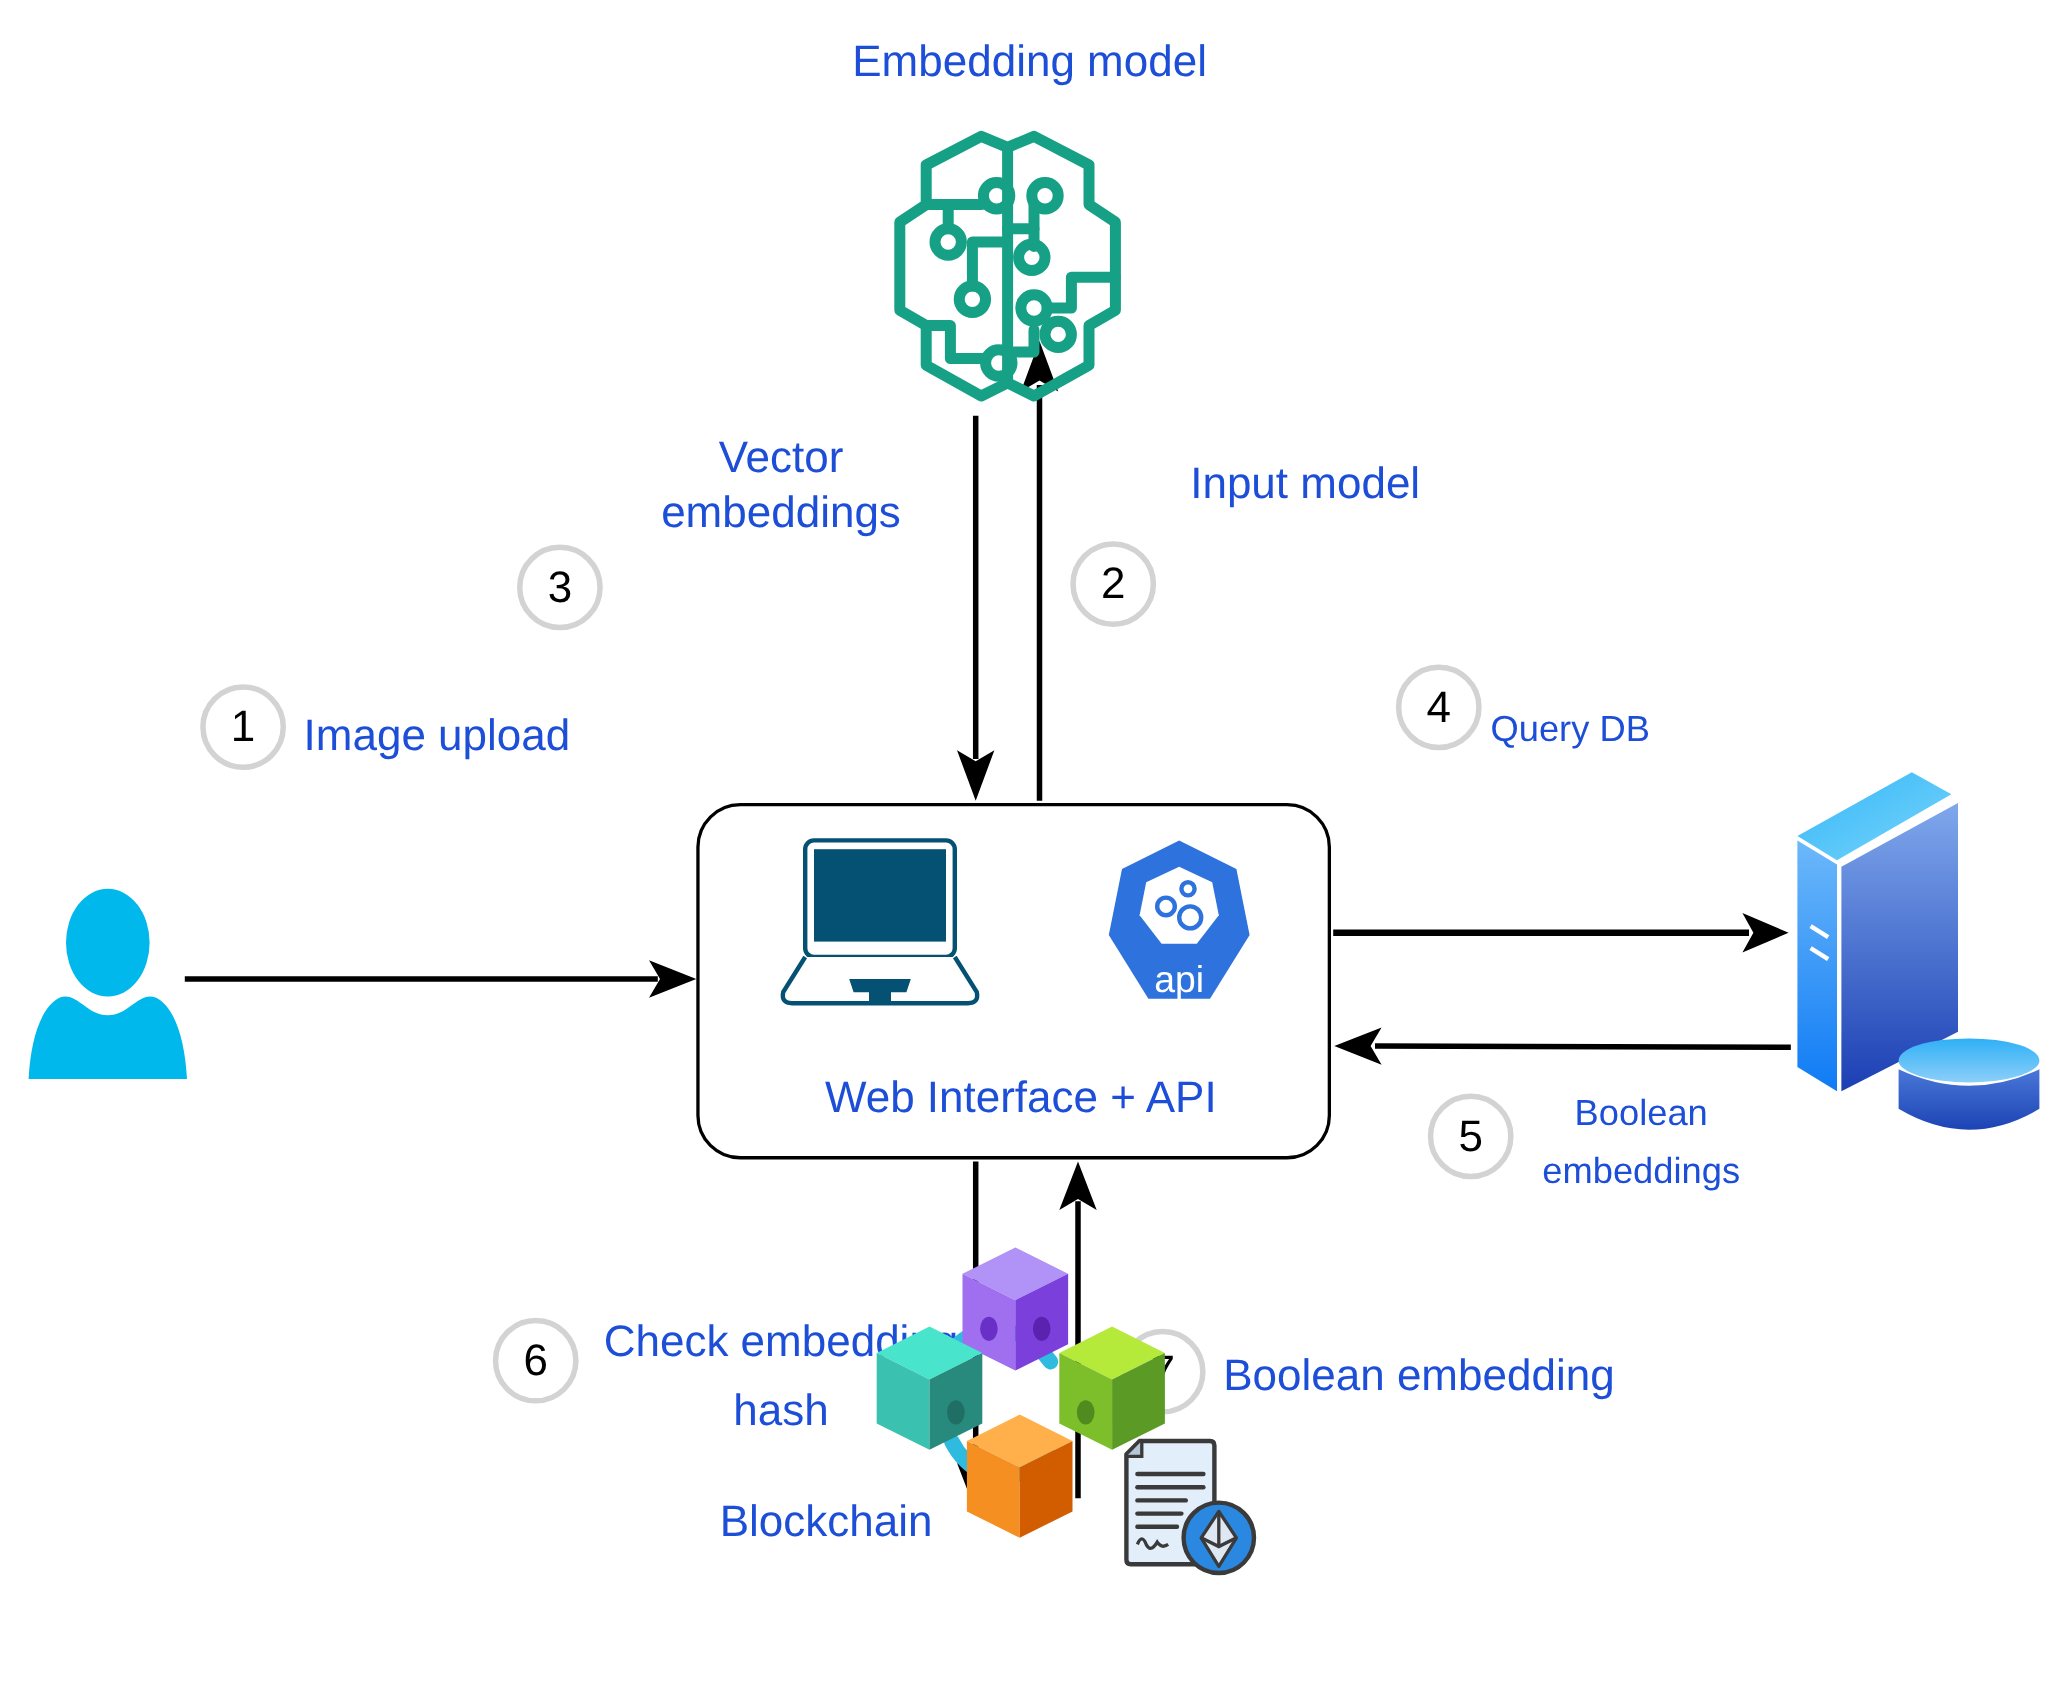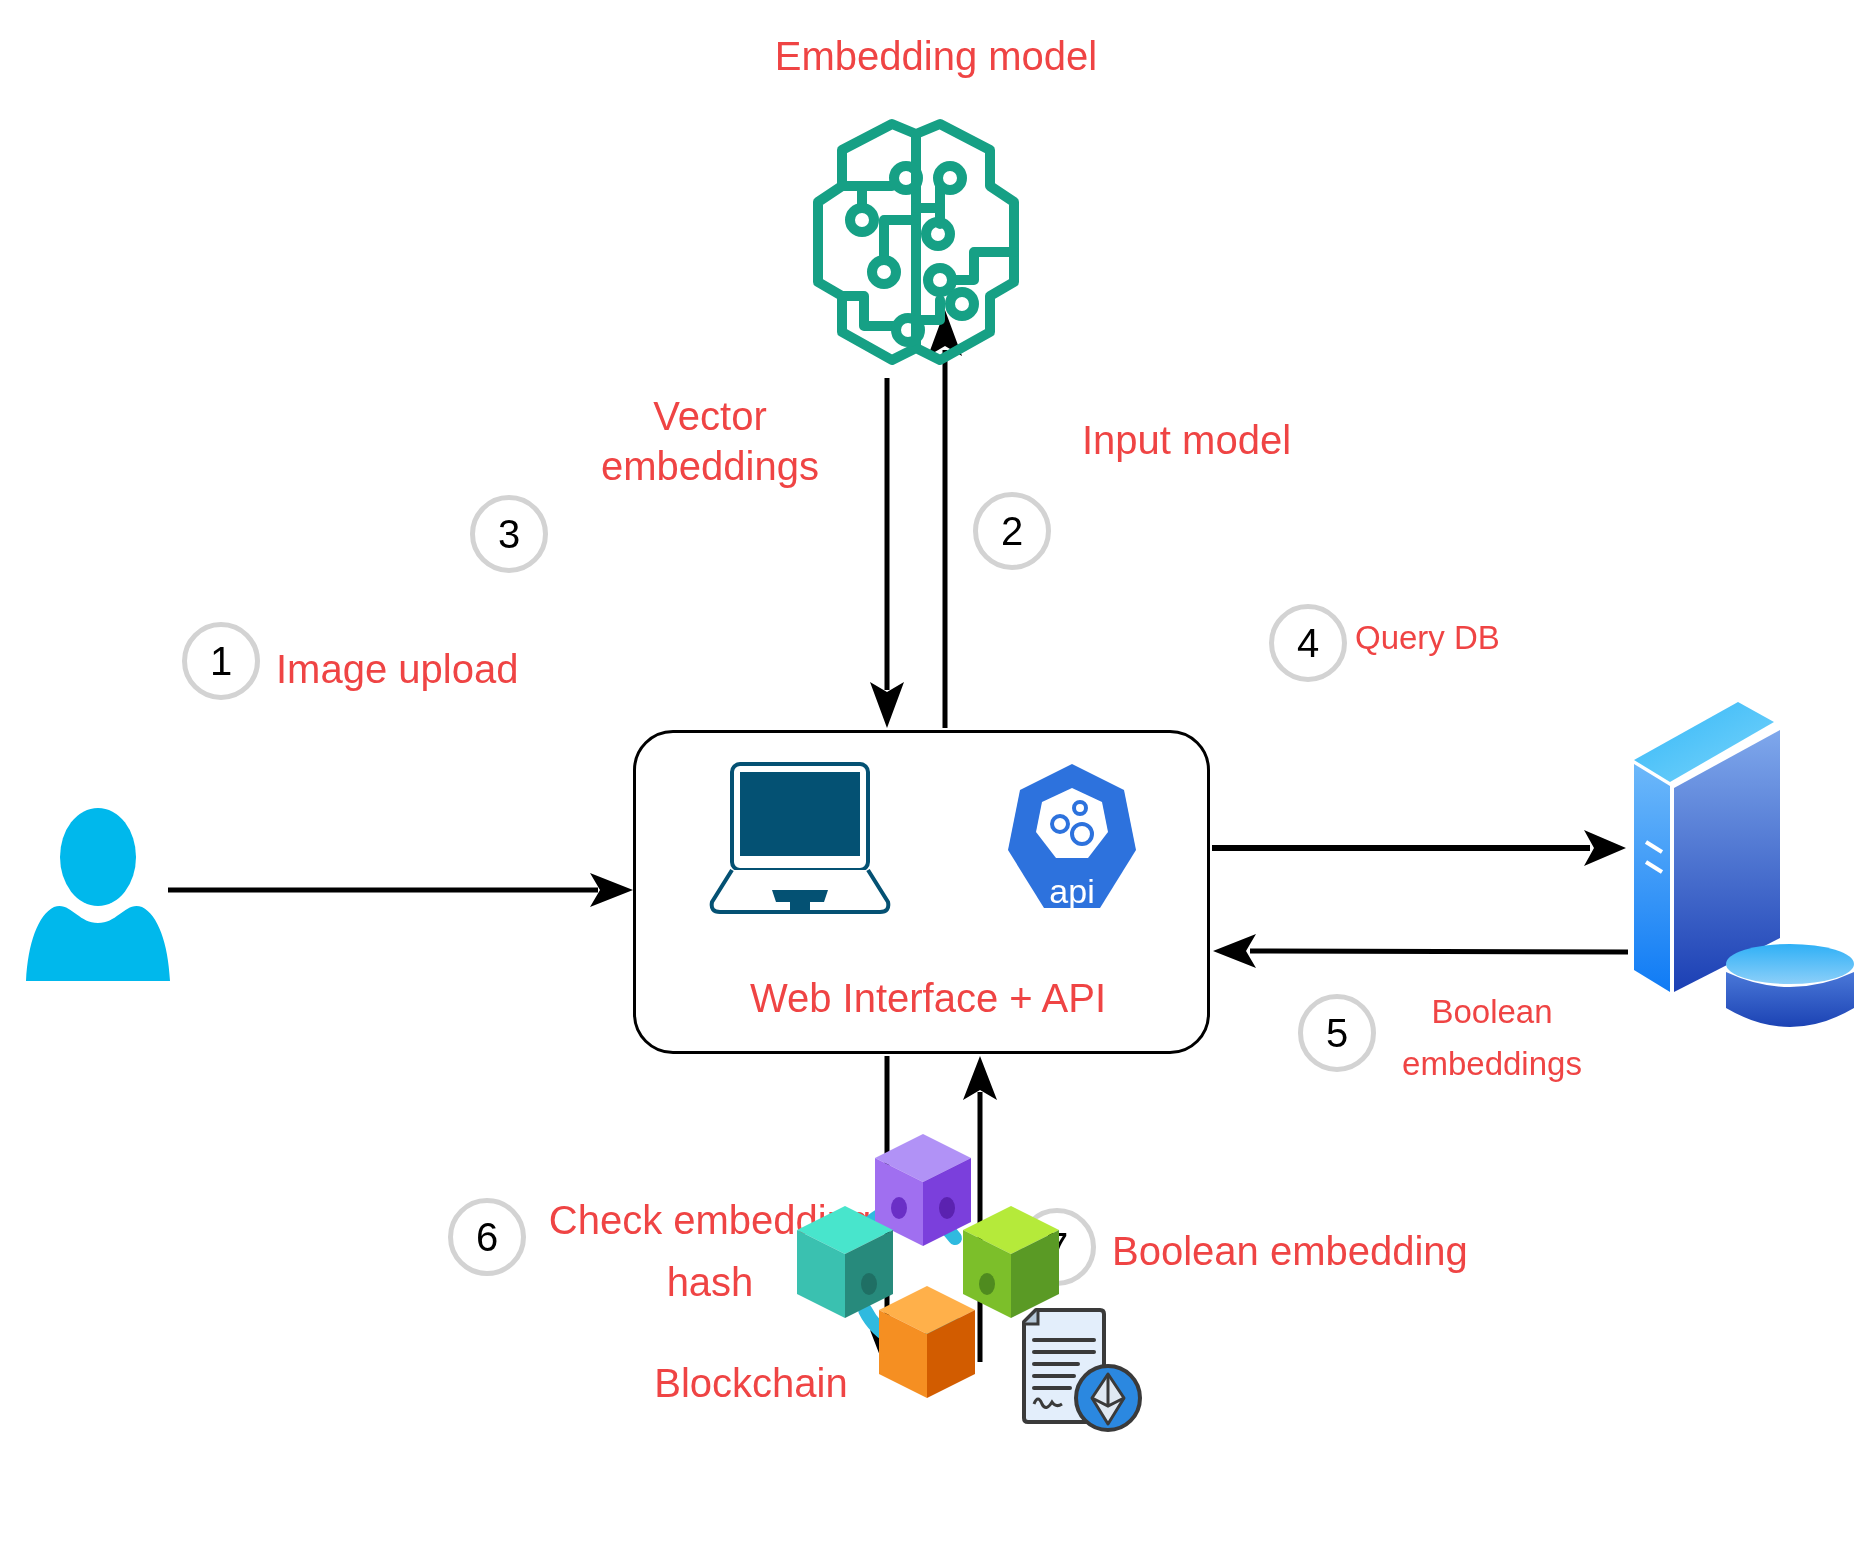--- a/index.html
+++ b/index.html
@@ -1,19 +1,19 @@
 <!DOCTYPE html>
 <html><head>
 <meta charset="utf-8">
 <style>
   html, body { margin: 0; padding: 0; background: #ffffff; }
   body { width: 1876px; height: 1548px; position: relative; overflow: hidden;
          font-family: "Liberation Sans", sans-serif; color: #000; }
   .abs { position: absolute; }
-  .lbl { position: absolute; font-size: 40px; line-height: 48px; white-space: nowrap; color: #ef4444; }
+  .lbl { position: absolute; font-size: 40px; line-height: 48px; white-space: nowrap; color: #1d4ed8; }
   .lbl.c { text-align: center; transform: translateX(-50%); }
   .lbl.sm { font-size: 33px; line-height: 44px; }
   .step { position: absolute; width: 78px; height: 78px; border: 5px solid #d3d3d3; border-radius: 50%;
           box-sizing: border-box; display: flex; align-items: center; justify-content: center;
           font-size: 40px; background: #fff; }
   .box { position: absolute; left: 633px; top: 730px; width: 577px; height: 324px;
          border: 3px solid #000; border-radius: 40px; box-sizing: border-box; background: #fff; }
   svg { position: absolute; overflow: visible; }
 </style>
 </head>
@@ -112,21 +112,21 @@
   <g fill="none" stroke="#2d72dd" stroke-width="4">
     <circle cx="52" cy="62" r="8"></circle>
     <circle cx="72" cy="46" r="6"></circle>
     <circle cx="74" cy="72" r="10"></circle>
   </g>
 </svg>
 <div class="abs" style="left:1034px;top:876px;width:76px;text-align:center;font-size:34px;line-height:30px;color:#fff;">api</div>
 <div class="lbl c" style="left:928px;top:974px;">Web Interface + API</div>
 
 <div class="step" style="left:1269px;top:604px;">4</div>
-<div class="lbl sm" style="left:1355px;top:616px;text-align:center;">Query DB</div>
+<div class="lbl sm" style="left:1355px;top:641px;text-align:center;">Query DB</div>
 
 <svg width="226" height="340" viewBox="0 0 226 340" style="left:1634px;top:702px;">
   <defs>
     <linearGradient id="srvFront" x1="0" y1="0" x2="0" y2="1">
       <stop offset="0" stop-color="#7fa8ec"></stop>
         <stop offset="1" stop-color="#1b3fb4"></stop>
     </linearGradient>
     <linearGradient id="srvSide" x1="0" y1="0" x2="0" y2="1">
       <stop offset="0" stop-color="#6cb8fa"></stop>
         <stop offset="1" stop-color="#0f7bf5"></stop>

